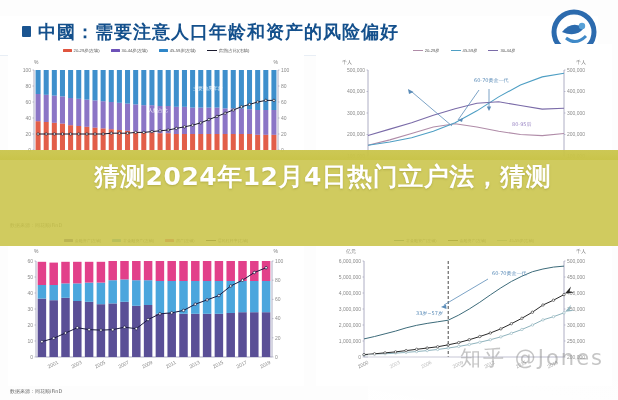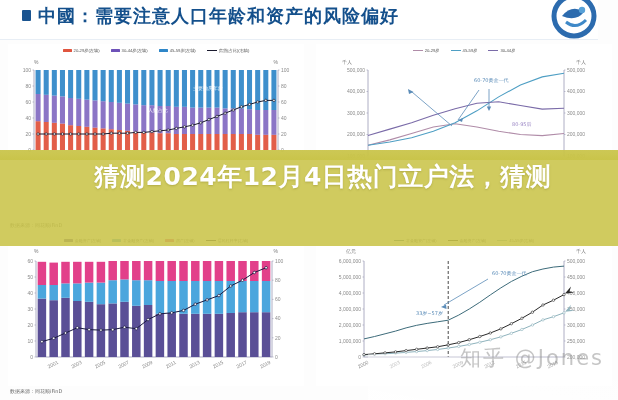--- a/index.html
+++ b/index.html
@@ -6,21 +6,21 @@
   html,body { width:618px; height:400px; overflow:hidden; }
   body {
     font-family: "Liberation Sans", sans-serif;
     background:#ffffff;
     position:relative;
   }
   .page { position:relative; width:618px; height:400px; background:#fdfdfd; overflow:hidden; }
 
   
   .header {
-    position:absolute; left:0; top:0; width:598px; height:40px;
+    position:absolute; left:0; top:16px; width:598px; height:40px;
     background:#ffffff;
     border-bottom:1px solid #e8eef5;
   }
   .hdr-bullet {
     position:absolute; left:22px; top:10px; width:9px; height:11px;
     background:#1a5490; border-radius:1px;
   }
   .hdr-title {
     position:absolute; left:38px; top:4px;
     font-size:18px; font-weight:bold; color:#14508c;

